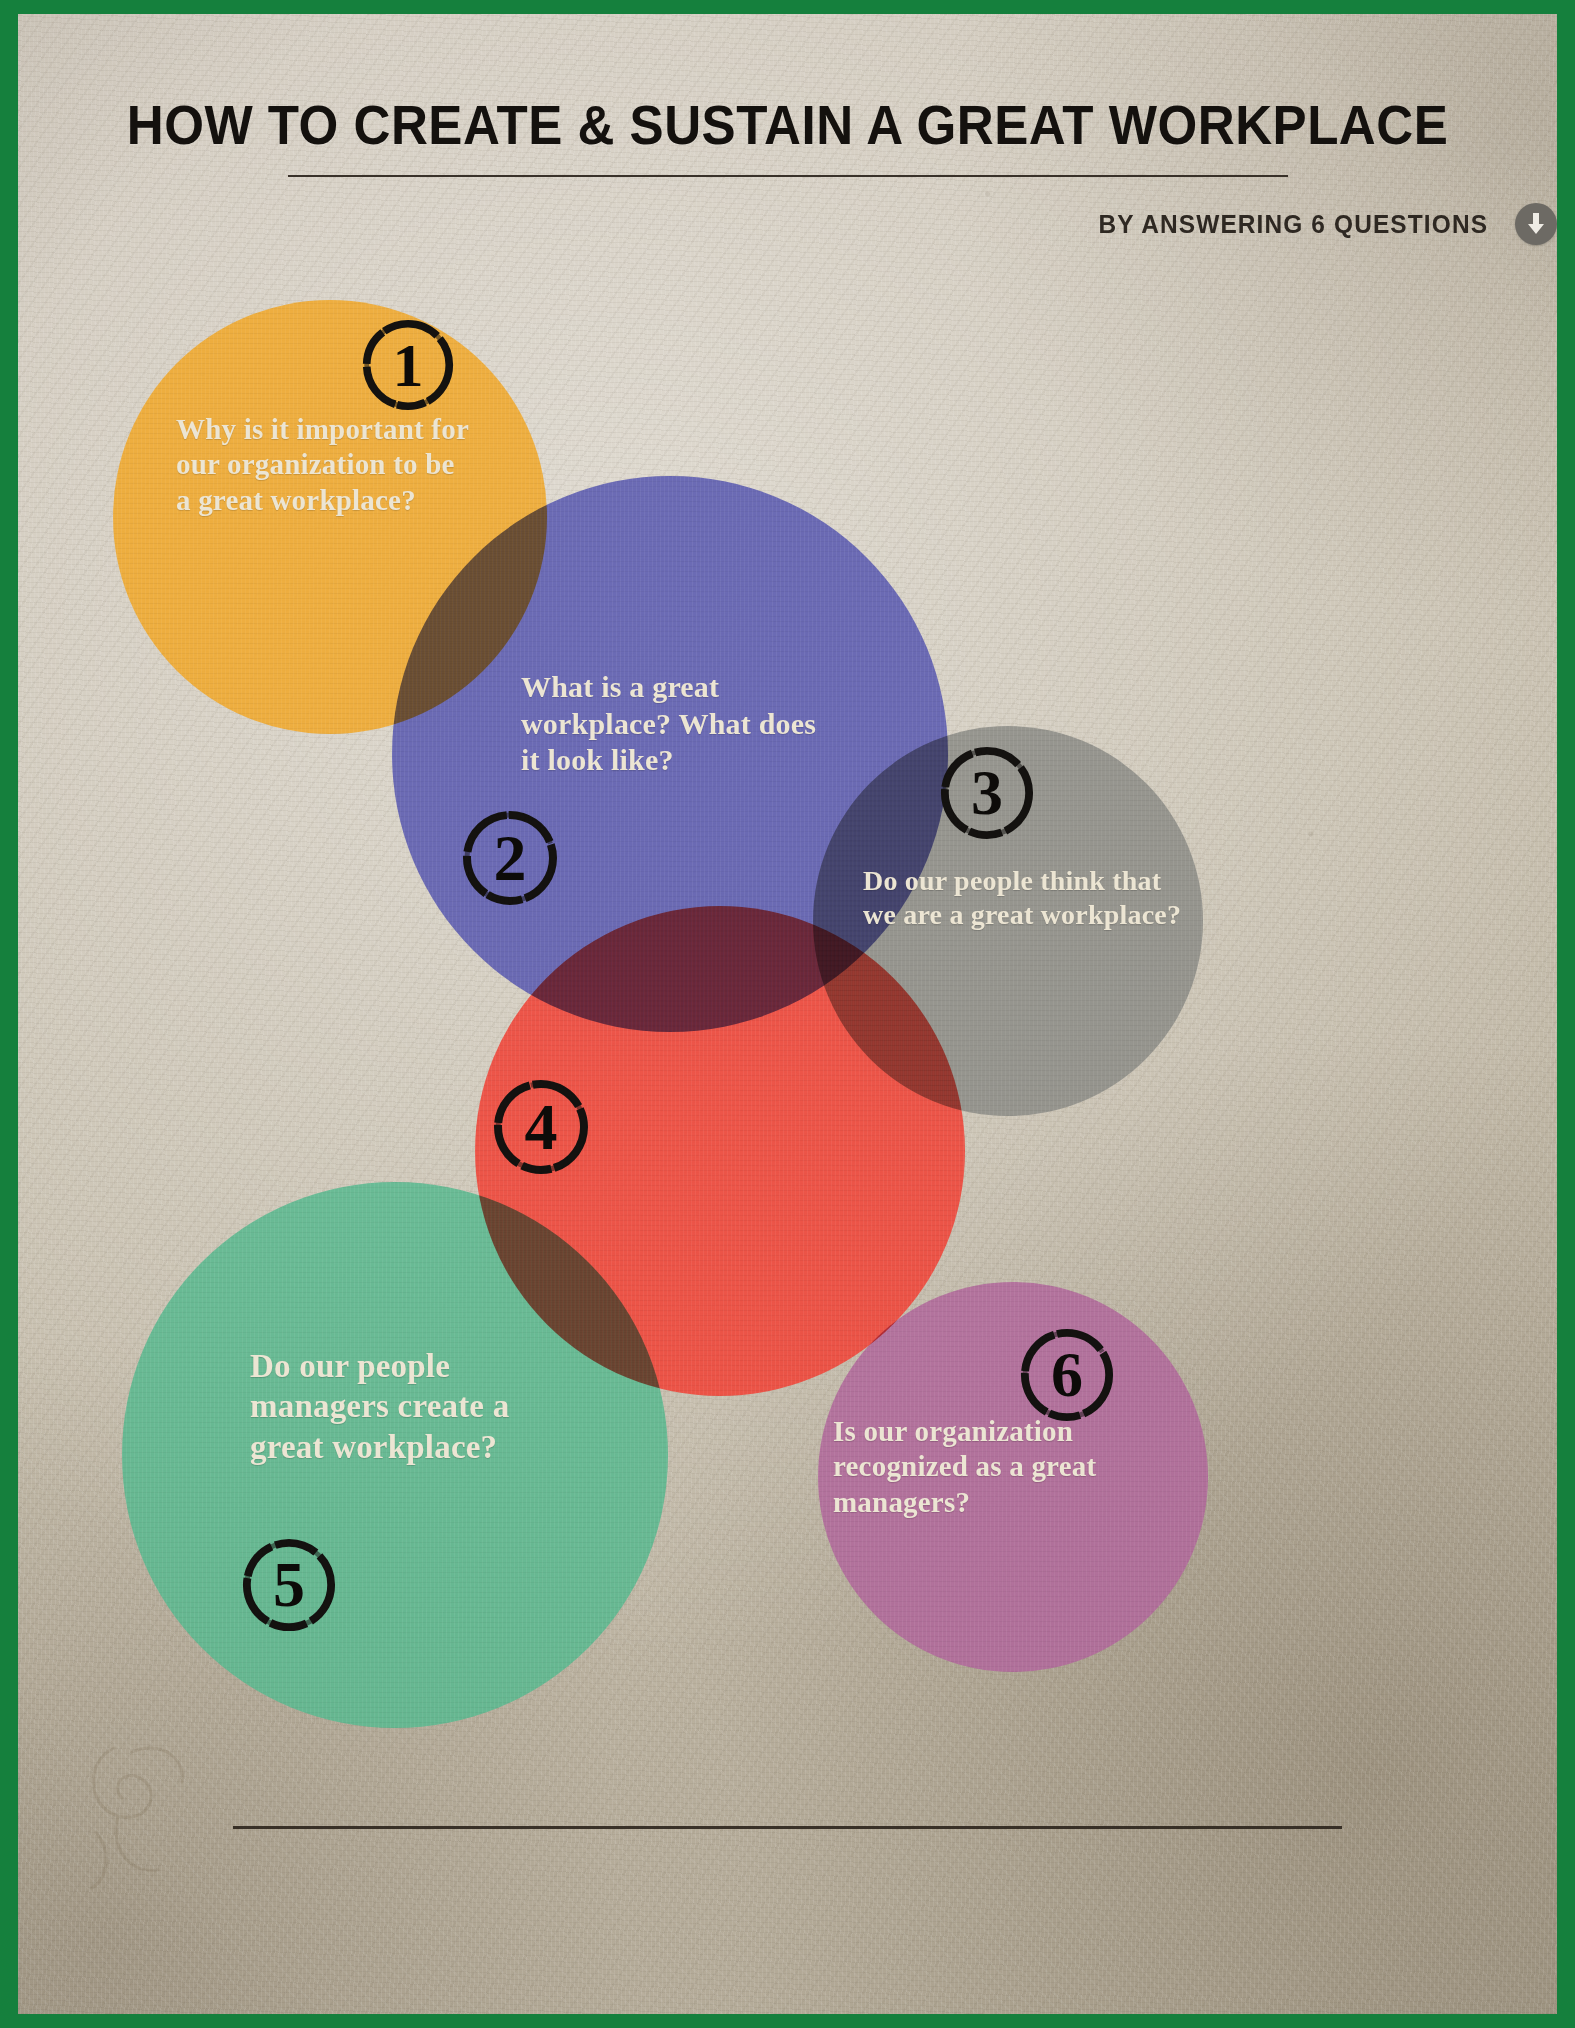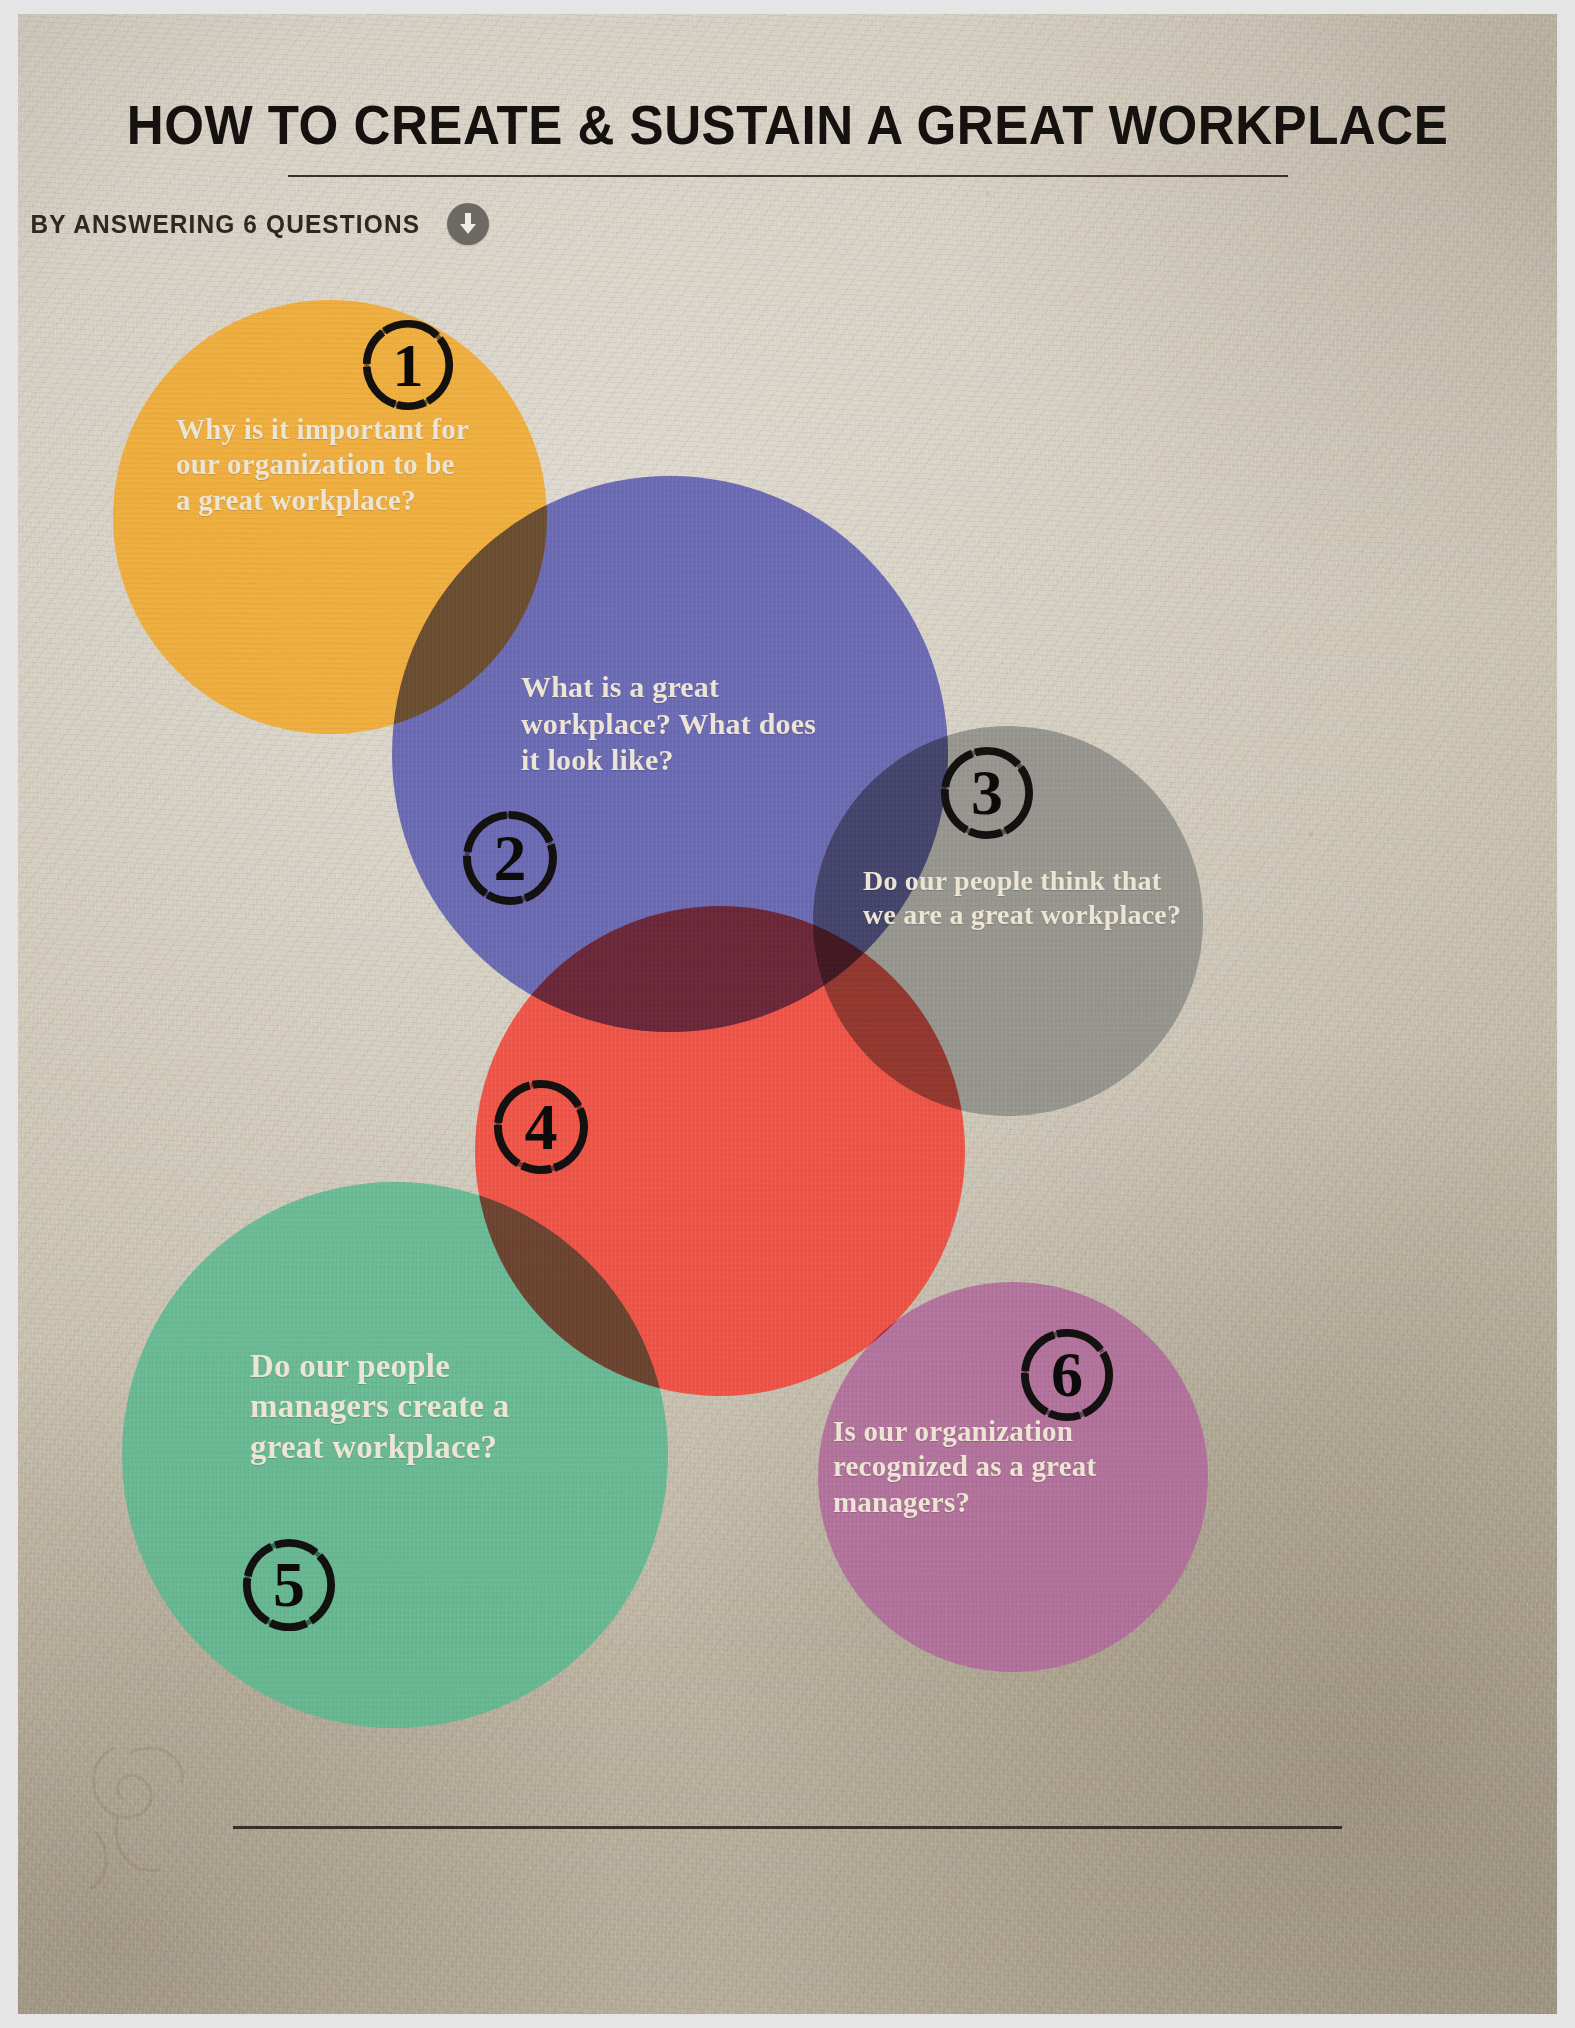--- a/index.html
+++ b/index.html
@@ -5,21 +5,21 @@
   html,body{margin:0;padding:0;background:#ffffff;}
   body{
     width:1575px;height:2028px;overflow:hidden;
     font-family:"Liberation Sans", sans-serif;
   }
 
   
   #poster{
     position:relative;
     width:1575px;height:2028px;
-    background:#e5e5e5;
+    background:#15803d;
     box-sizing:border-box;
   }
   #paper{
     position:absolute;
     left:18px; top:14px; right:18px; bottom:14px;
     background:
       radial-gradient(ellipse 120% 90% at 38% 30%, rgba(255,255,255,.40) 0%, rgba(255,255,255,0) 58%),
       radial-gradient(ellipse 80% 60% at 88% 88%, rgba(92,78,58,.30) 0%, rgba(92,78,58,0) 62%),
       radial-gradient(ellipse 70% 50% at 6% 96%, rgba(92,78,58,.26) 0%, rgba(92,78,58,0) 60%),
       radial-gradient(ellipse 60% 40% at 96% 6%, rgba(92,78,58,.16) 0%, rgba(92,78,58,0) 60%),
@@ -70,21 +70,21 @@
     white-space:nowrap;
   }
   .title-rule{
     margin:22px auto 0 auto;
     width:1000px;height:2px;
     background:#2b241c;
     opacity:.92;
   }
   .subtitle-row{
     margin-top:26px;
-    display:flex;align-items:center;justify-content:flex-start;gap:14px;
+    display:flex;align-items:center;justify-content:flex-end;gap:14px;
   }
   .subtitle{
     font-family:"Liberation Sans", sans-serif;
     font-weight:700;
     font-size:26px;
     letter-spacing:1.2px;
     color:#2e2822;
     transform:scaleX(.94);
   }
   .arrow-badge{

